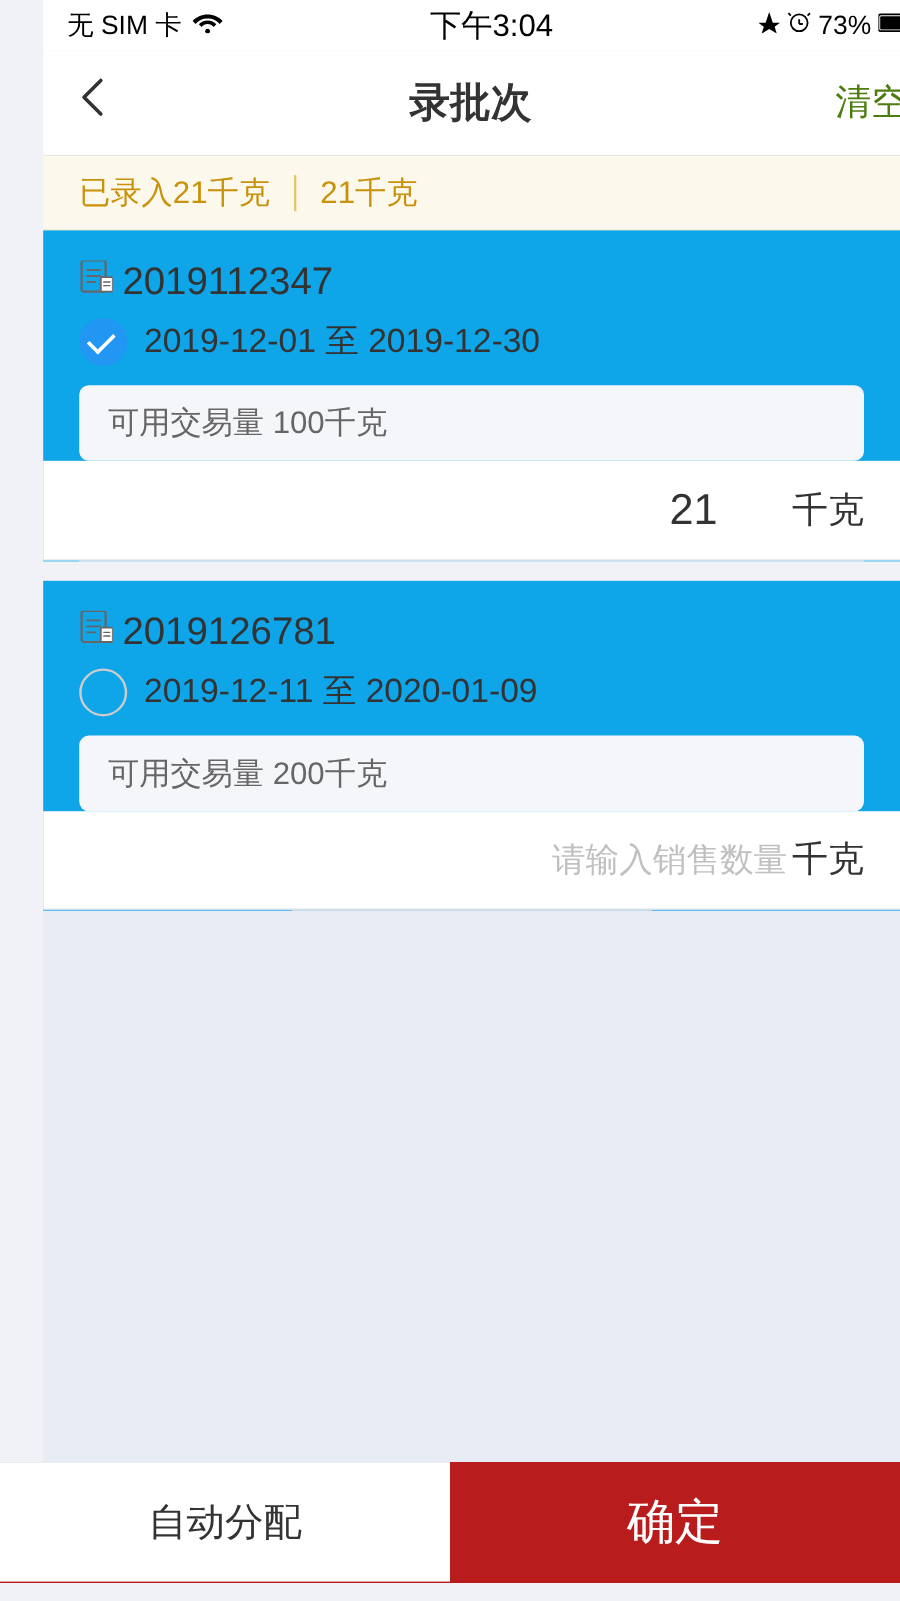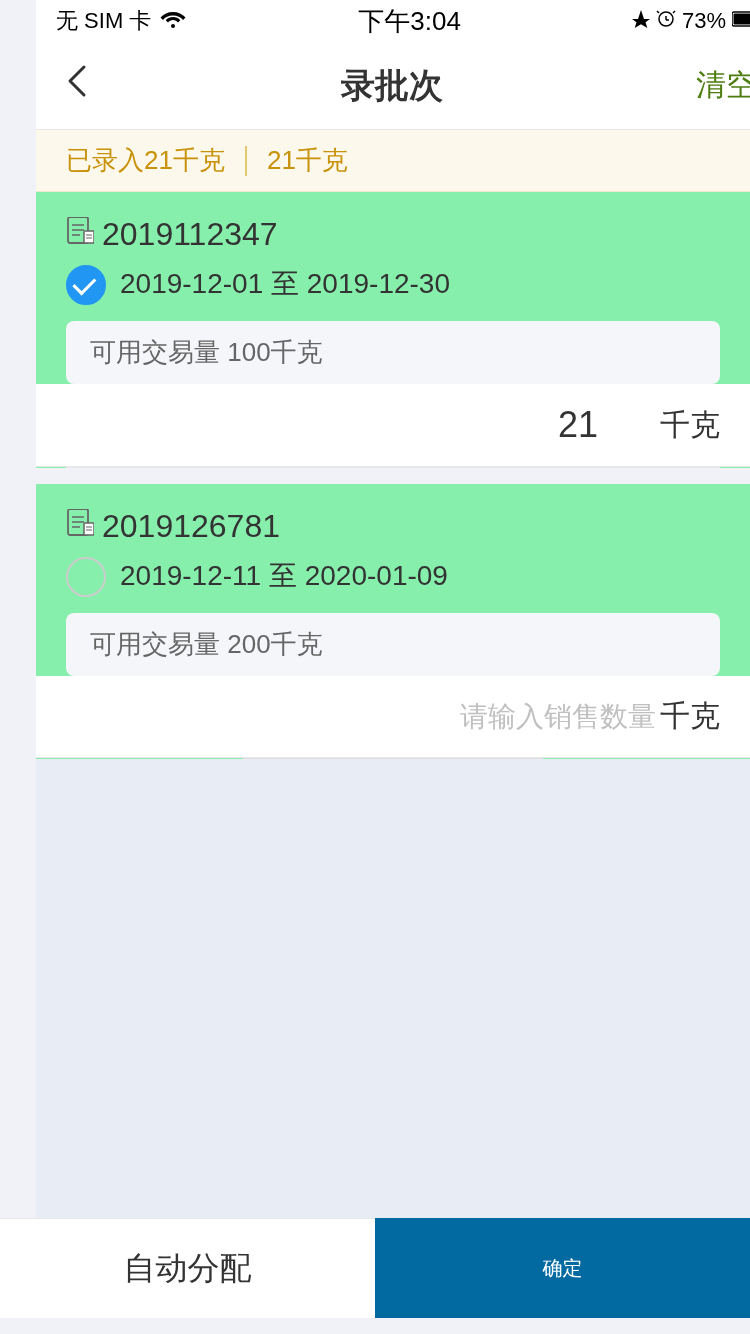--- a/index.html
+++ b/index.html
@@ -91,21 +91,21 @@
       height: 30px;
       background: #e0c870;
     }
     .info-banner-value {
       font-size: 26px;
       color: #c8920a;
     }
 
     
     .batch-card {
-      background: #86efac;
+      background: #0ea5e9;
       margin-bottom: 0;
     }
     .batch-card-inner {
       padding: 24px 30px 0 30px;
     }
     .batch-header {
       display: flex;
       align-items: center;
       gap: 8px;
       margin-bottom: 12px;
@@ -219,23 +219,23 @@
       color: #333;
       cursor: pointer;
       display: flex;
       align-items: center;
       justify-content: center;
       border-top: 1px solid #e8e8e8;
     }
     .btn-confirm {
       flex: 1;
       height: 100px;
-      background: #0369a1;
+      background: #b91c1c;
       border: none;
-      font-size: 20px;
+      font-size: 40px;
       color: #fff;
       cursor: pointer;
       display: flex;
       align-items: center;
       justify-content: center;
     }
 
     .page-wrapper {
       display: flex;
       flex-direction: column;

